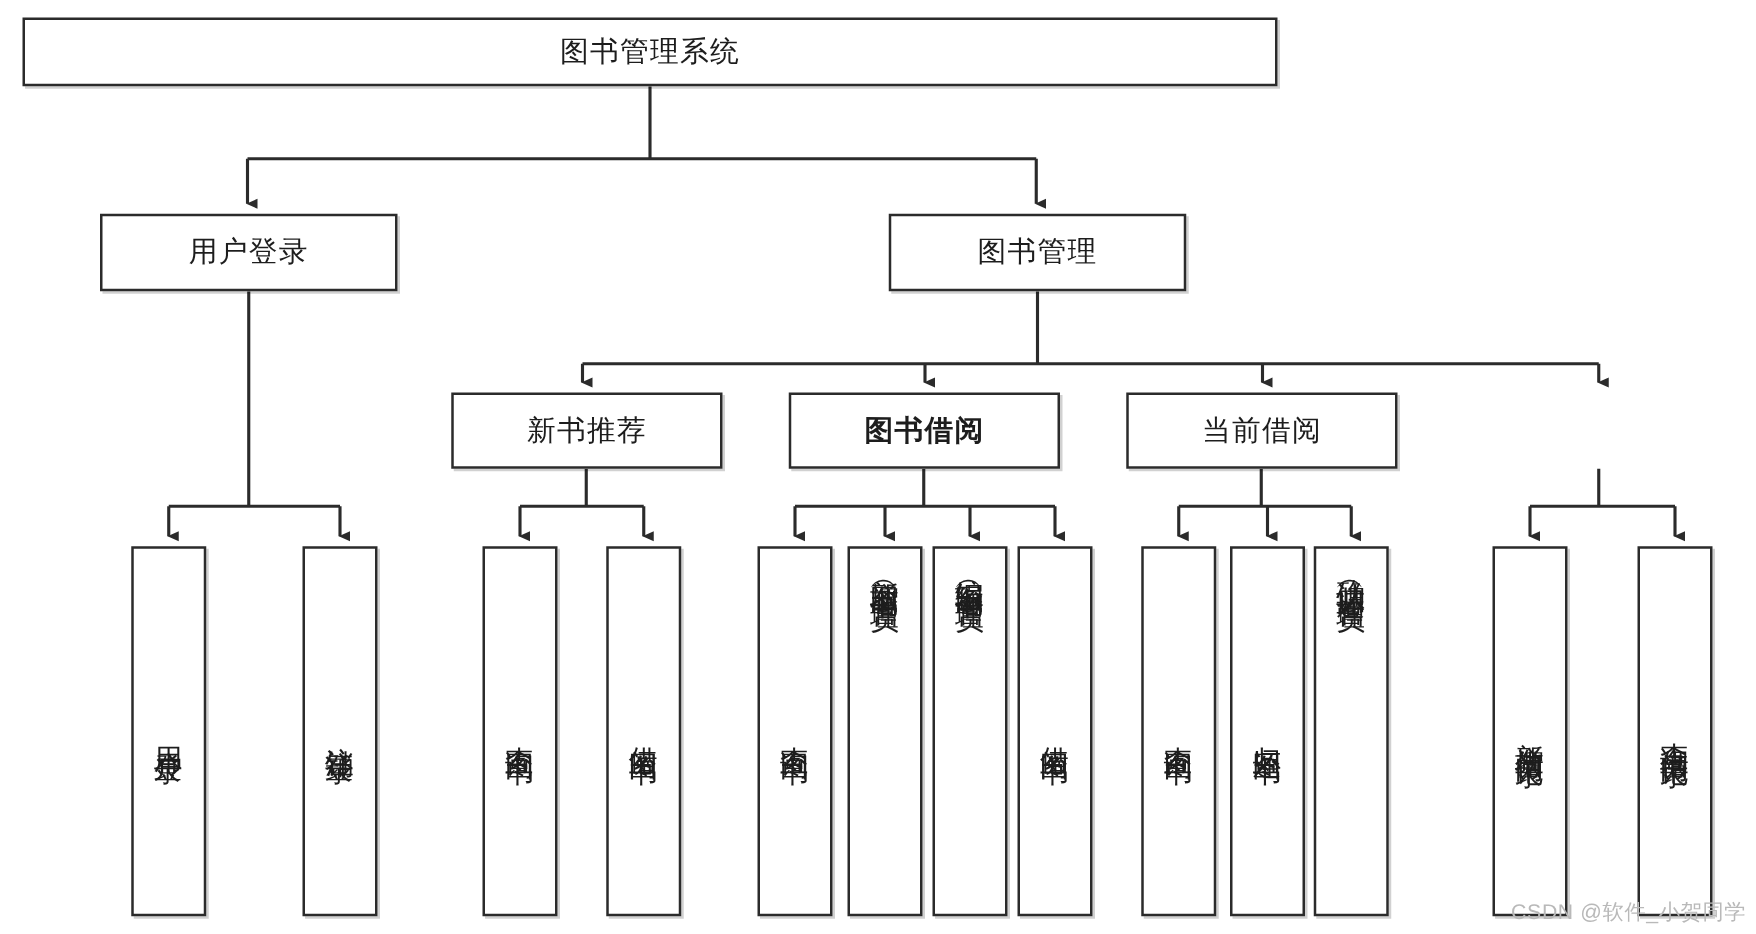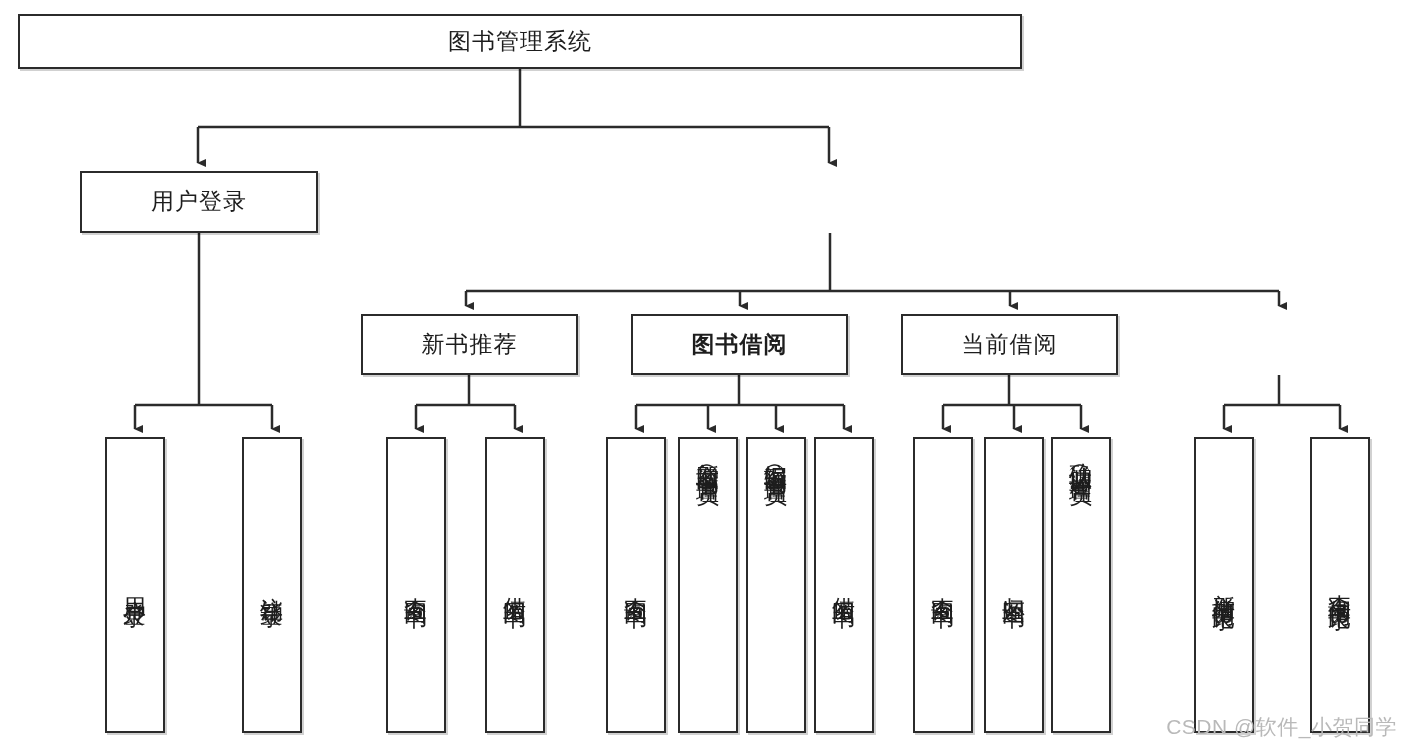--- a/index.html
+++ b/index.html
@@ -52,21 +52,21 @@
     left: 0;
     top: 0;
     width: 1405px;
     height: 747px;
     pointer-events: none;
   }
   .watermark {
     position: absolute;
     right: 8px;
     bottom: 6px;
-    font-size: 21px;
+    font-size: 17px;
     color: #b9b9b9;
     letter-spacing: 0.5px;
     white-space: nowrap;
   }
 </style>
 </head>
 <body>
 
 <div id="canvas">
 
@@ -120,20 +120,23 @@
     </g>
   </svg>
 
   <div class="node node-h" style="left:18px; top:14px; width:1004px; height:55px;">
     <span>图书管理系统</span>
   </div>
 
   <div class="node node-h" style="left:80px; top:171px; width:238px; height:62px;">
     <span>用户登录</span>
   </div>
+  <div class="node node-h" style="left:711px; top:171px; width:238px; height:62px;">
+    <span>图书管理</span>
+  </div>
 
   <div class="node node-h" style="left:361px; top:314px; width:217px; height:61px;align-items:center;">
     <span>新书推荐</span>
   </div>
   <div class="node node-h" style="left:631px; top:314px; width:217px; height:61px;font-weight:bold;">
     <span>图书借阅</span>
   </div>
   <div class="node node-h" style="left:901px; top:314px; width:217px; height:61px;">
     <span>当前借阅</span>
   </div>

